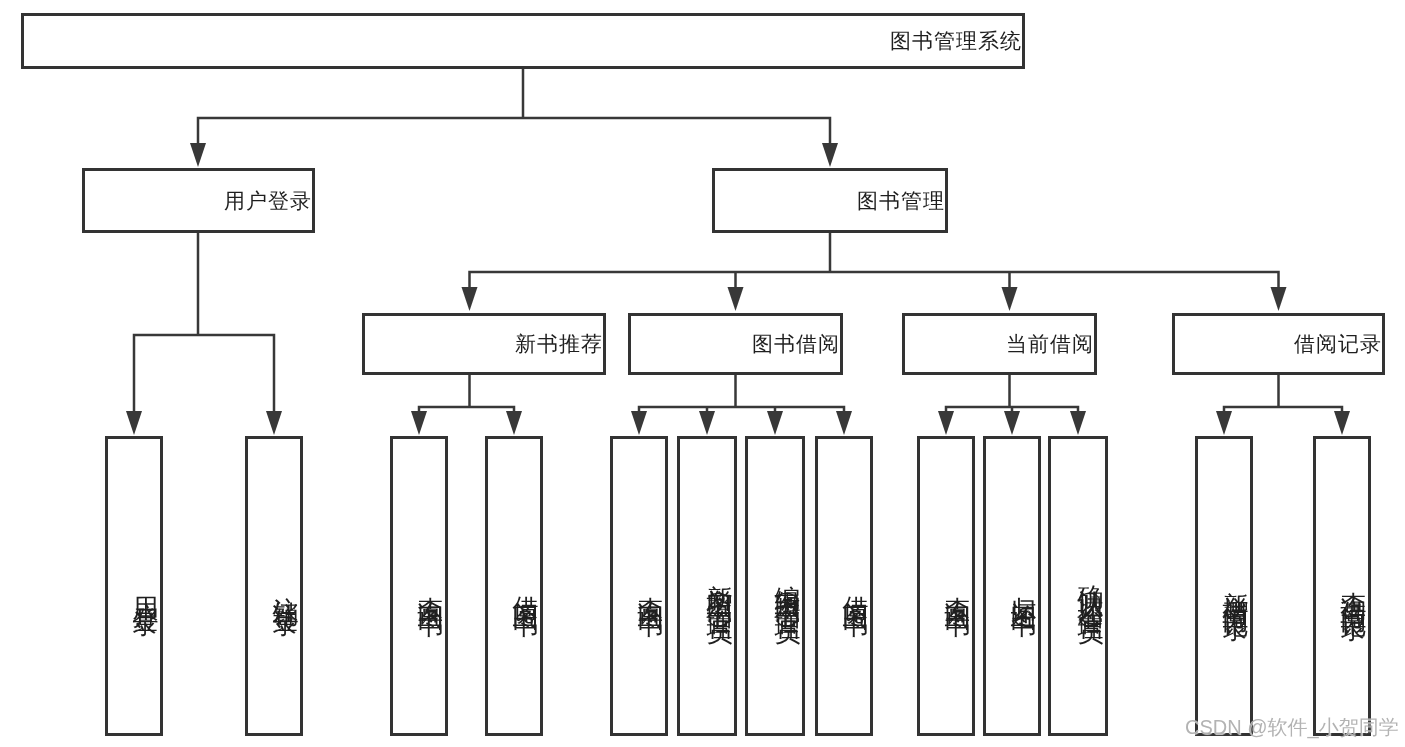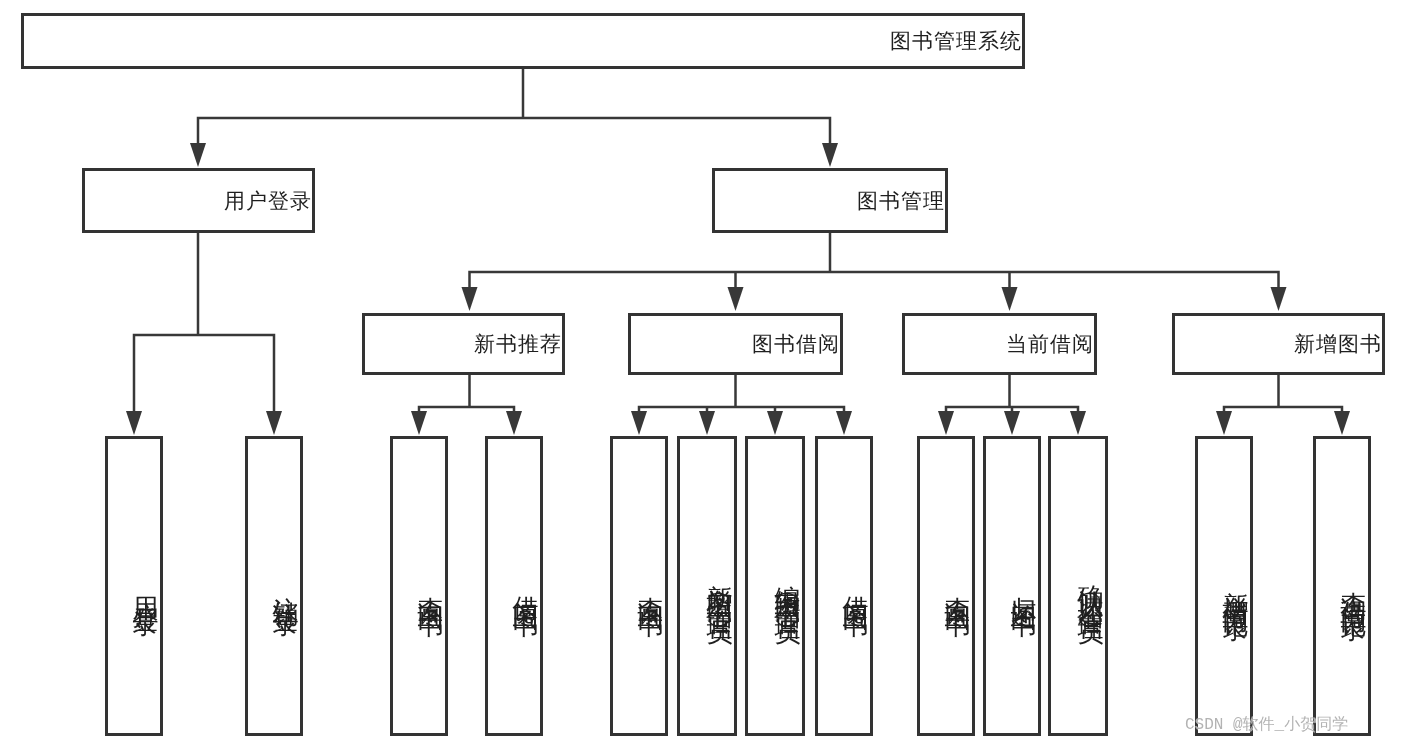--- a/index.html
+++ b/index.html
@@ -46,21 +46,21 @@
     letter-spacing: 5px;
     line-height: 1.1;
     white-space: nowrap;
   }
   
   .n-root   { left: 21px;   top: 13px;  width: 1004px; height: 56px; }
   
   .n-login  { left: 82px;   top: 168px; width: 233px;  height: 65px; }
   .n-mgmt   { left: 712px;  top: 168px; width: 236px;  height: 65px; }
   
-  .n-newrec { left: 362px;  top: 313px; width: 203px;  height: 62px; }
+  .n-newrec { left: 362px;  top: 313px; width: 244px;  height: 62px; }
   .n-borrow { left: 628px;  top: 313px; width: 215px;  height: 62px; }
   .n-cur    { left: 902px;  top: 313px; width: 195px;  height: 62px; }
   .n-rec    { left: 1172px; top: 313px; width: 213px;  height: 62px; }
   
   .leaf     { top: 436px; height: 300px; width: 58px; }
   .lf-a1 { left: 105px; }
   .lf-a2 { left: 245px; }
   .lf-b1 { left: 390px; }
   .lf-b2 { left: 485px; }
   .lf-c1 { left: 610px; }
@@ -70,25 +70,24 @@
   .lf-d1 { left: 917px; }
   .lf-d2 { left: 983px; }
   .lf-d3 { left: 1048px; width: 60px; }
   .lf-e1 { left: 1195px; }
   .lf-e2 { left: 1313px; }
   .watermark {
     position: absolute;
     left: 1185px;
     top: 714px;
     z-index: 3;
-    font-size: 16px;
+    font-size: 20px;
     color: #b3b3b3;
     white-space: nowrap;
     text-shadow: 1px 1px 1px rgba(255,255,255,0.8);
-    font-family: Liberation Mono, monospace;
   }
 </style>
 </head>
 <body>
 
 <div class="stage">
 
   <svg class="connectors" width="1405" height="747" viewBox="0 0 1405 747">
     <g stroke="#383838" stroke-width="2.5" fill="none" stroke-linecap="square">
 
@@ -143,21 +142,21 @@
   <div class="box h-box n-newrec">
     <span>新书推荐</span>
   </div>
   <div class="box h-box n-borrow">
     <span>图书借阅</span>
   </div>
   <div class="box h-box n-cur">
     <span>当前借阅</span>
   </div>
   <div class="box h-box n-rec">
-    <span>新增图书</span>
+    <span>借阅记录</span>
   </div>
 
   <div class="box v-box leaf lf-a1">
     <span class="vtext">用户登录</span>
   </div>
   <div class="box v-box leaf lf-a2">
     <span class="vtext">注销登录</span>
   </div>
 
   <div class="box v-box leaf lf-b1">

